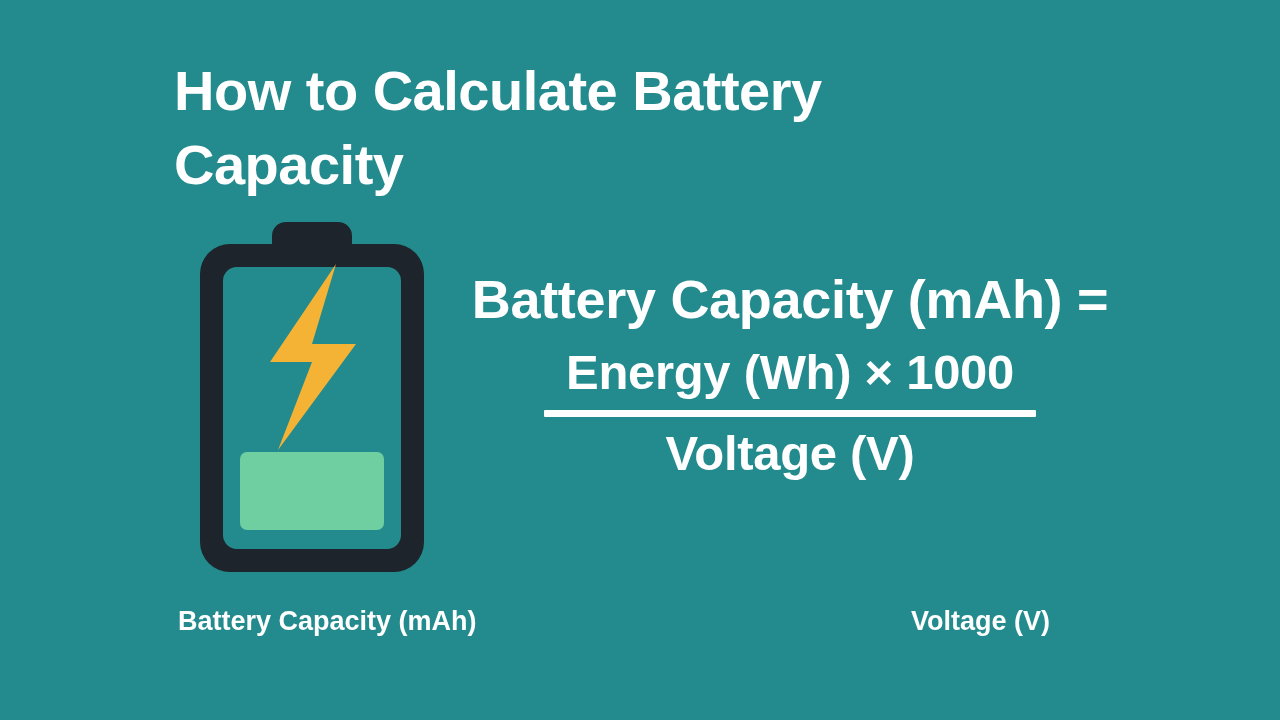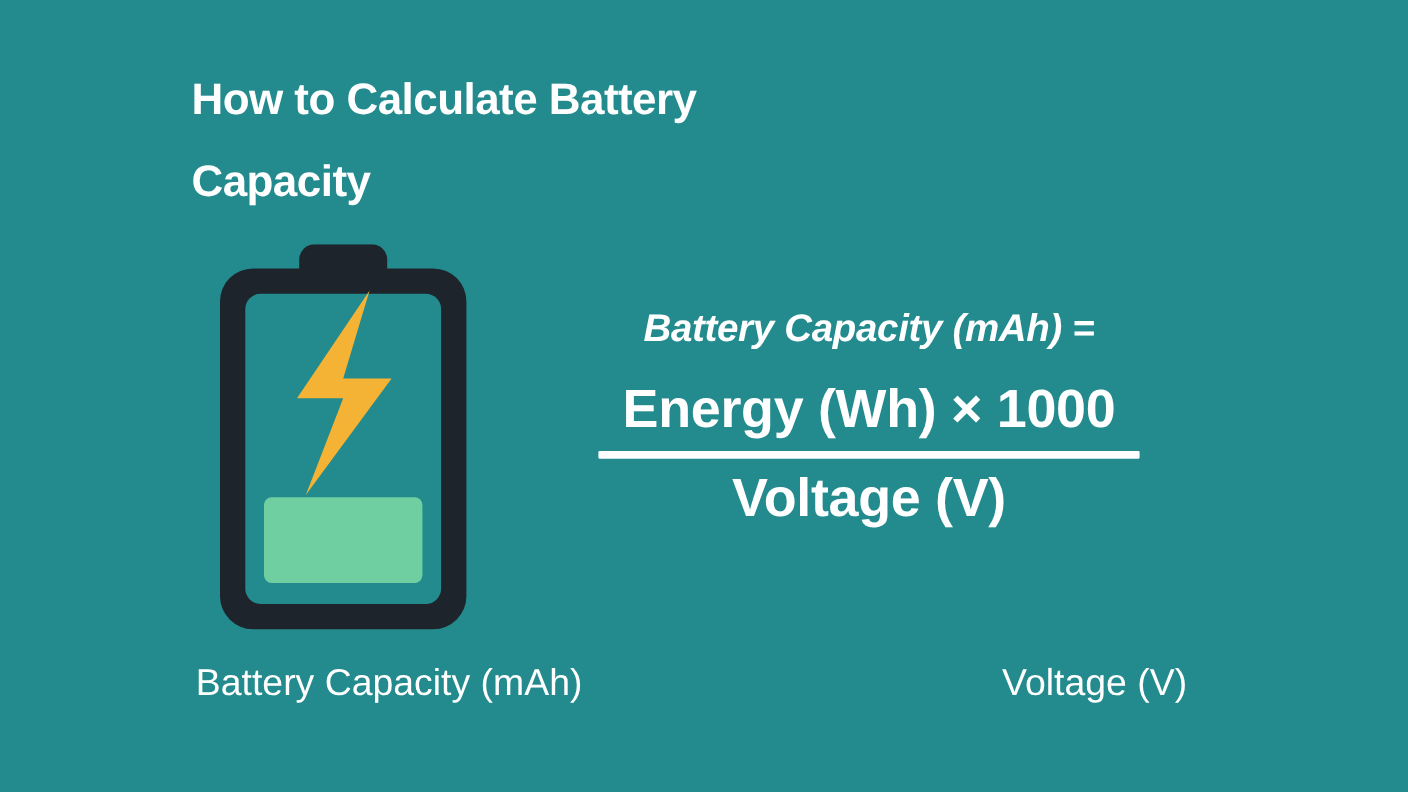--- a/index.html
+++ b/index.html
@@ -20,21 +20,21 @@
   }
 
   
   #title {
     position: absolute;
     left: 174px;
     top: 54px;
     width: 820px;
     color: #ffffff;
     font-family: "Liberation Sans", sans-serif;
-    font-size: 40px;
+    font-size: 56px;
     font-weight: bold;
     line-height: 74px;
     letter-spacing: -0.5px;
     white-space: pre-wrap;
   }
 
   
   #battery-figure {
     position: absolute;
     left: 196px;
@@ -57,24 +57,23 @@
     color: #ffffff;
     text-align: center;
   }
   .formula-line {
     font-family: "Liberation Sans", sans-serif;
     font-weight: bold;
     color: #ffffff;
     white-space: nowrap;
   }
   #formula-lhs {
-    font-size: 35px;
+    font-size: 54px;
     line-height: 62px;
     letter-spacing: -0.3px;
-    font-style: italic;
   }
   #fraction {
     margin-top: 12px;
   }
   #formula-numerator {
     font-size: 49px;
     line-height: 60px;
     letter-spacing: -0.3px;
   }
   #fraction-bar {
@@ -89,22 +88,22 @@
     line-height: 60px;
     letter-spacing: -0.3px;
   }
 
   
   .legend-label {
     position: absolute;
     top: 603px;
     color: #ffffff;
     font-family: "Liberation Sans", sans-serif;
-    font-weight: normal;
-    font-size: 34px;
+    font-weight: bold;
+    font-size: 27px;
     line-height: 36px;
     white-space: nowrap;
   }
   #legend-0 { left: 178px; }
   #legend-1 { left: 581px; }
   #legend-2 { left: 911px; }
 </style>
 </head>
 <body>
 

